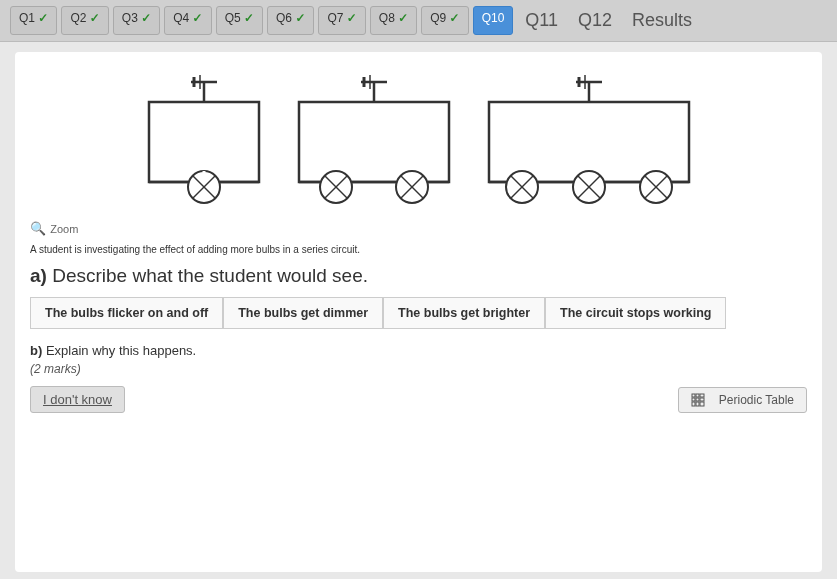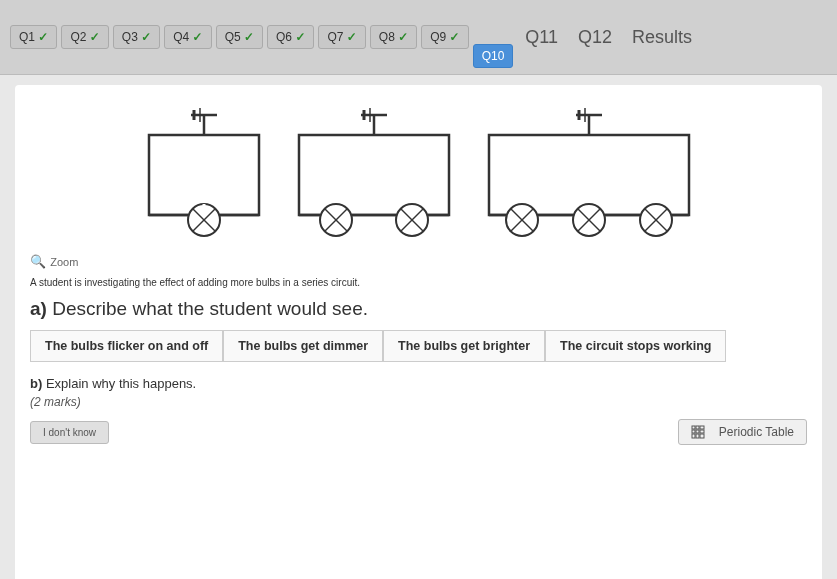--- a/index.html
+++ b/index.html
@@ -8,40 +8,38 @@
       font-family: Arial, sans-serif;
       width: 837px;
       min-height: 579px;
       overflow: hidden;
     }
 
     
     .nav-bar {
       background: #d0d0d0;
       display: flex;
-      align-items: center;
       padding: 6px 10px;
       gap: 4px;
       border-bottom: 1px solid #bbb;
     }
     .nav-item {
       padding: 4px 8px;
       font-size: 12px;
       background: #c8c8c8;
       border: 1px solid #aaa;
       border-radius: 3px;
       cursor: pointer;
       color: #333;
       white-space: nowrap;
     }
     .nav-item.active {
       background: #4a90d9;
       color: white;
       border-color: #3a80c9;
-      margin-top: 38px;
     }
     .nav-item.completed {
       color: #333;
     }
     .nav-item .check {
       color: #2a8a2a;
       font-weight: bold;
     }
     .nav-item-plain {
       padding: 4px 8px;
@@ -136,23 +134,24 @@
       display: flex;
       justify-content: space-between;
       align-items: center;
       margin-top: 10px;
     }
     .idk-button {
       background: #e0e0e0;
       border: 1px solid #bbb;
       border-radius: 3px;
       padding: 5px 12px;
-      font-size: 10px;
+      font-size: 13px;
       cursor: pointer;
       color: #555;
+      text-decoration: underline;
     }
     .periodic-table-btn {
       background: #f0f0f0;
       border: 1px solid #bbb;
       border-radius: 3px;
       padding: 5px 12px;
       font-size: 12px;
       cursor: pointer;
       color: #555;
       display: flex;

